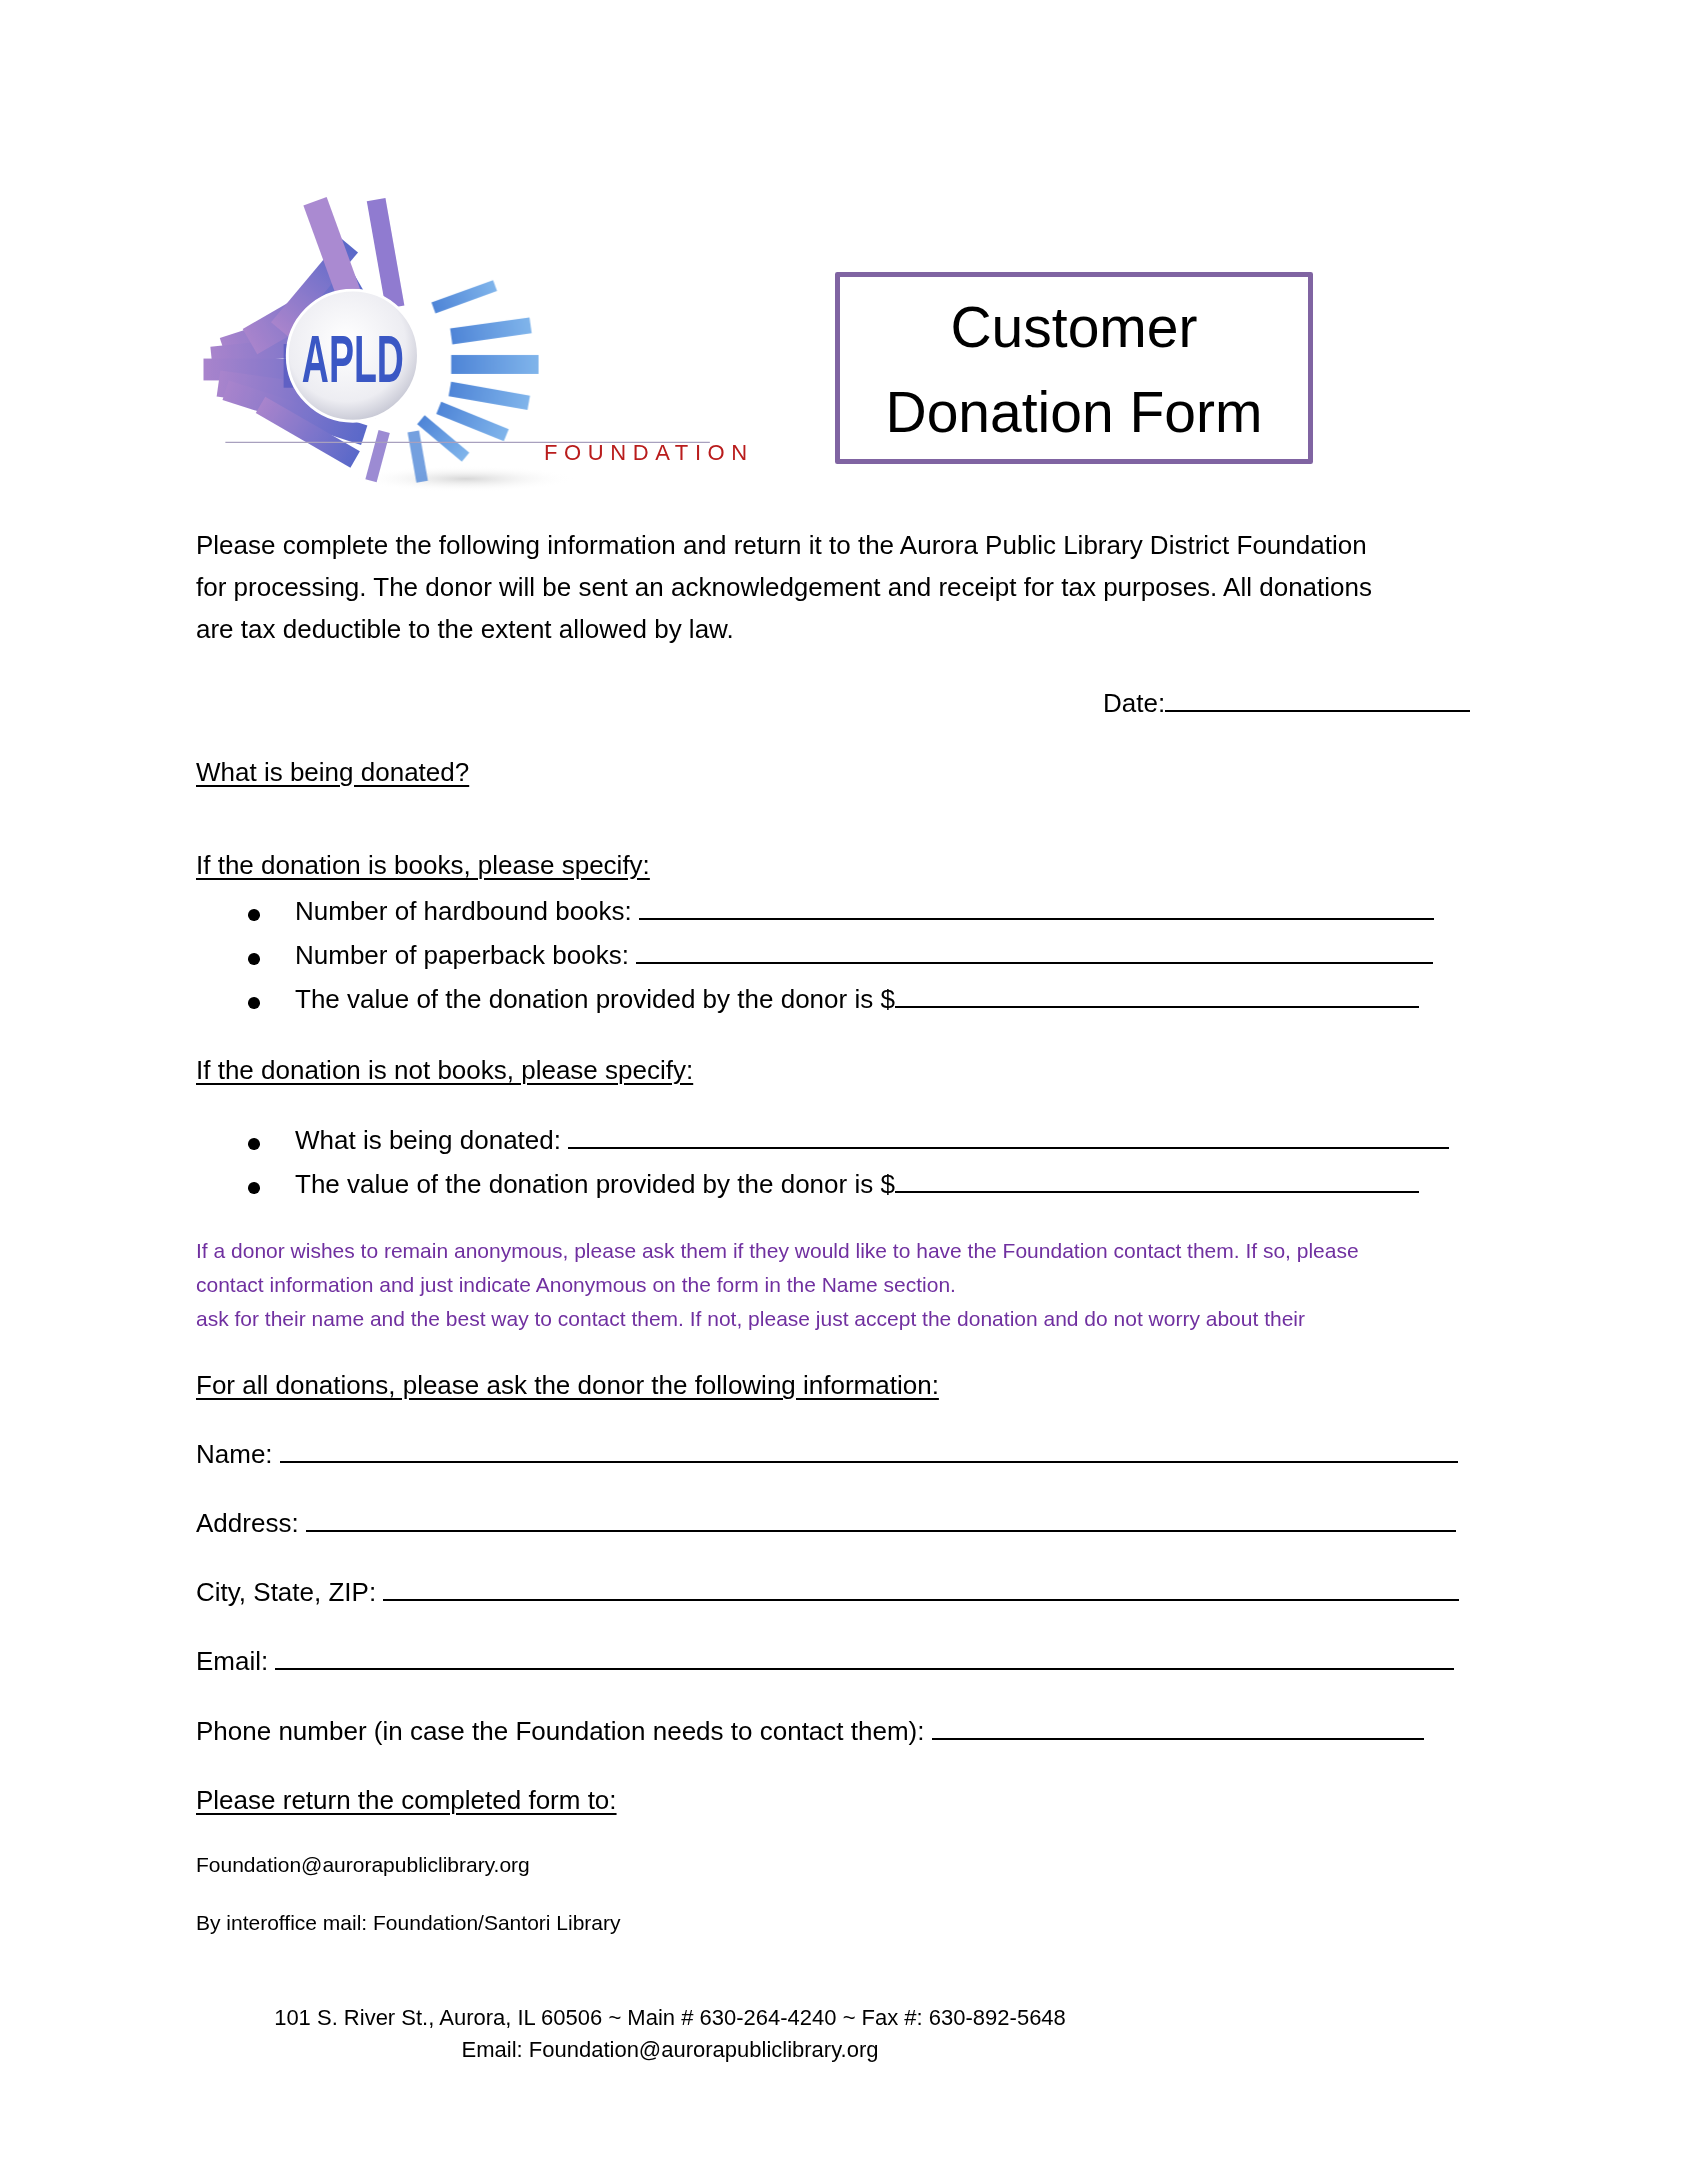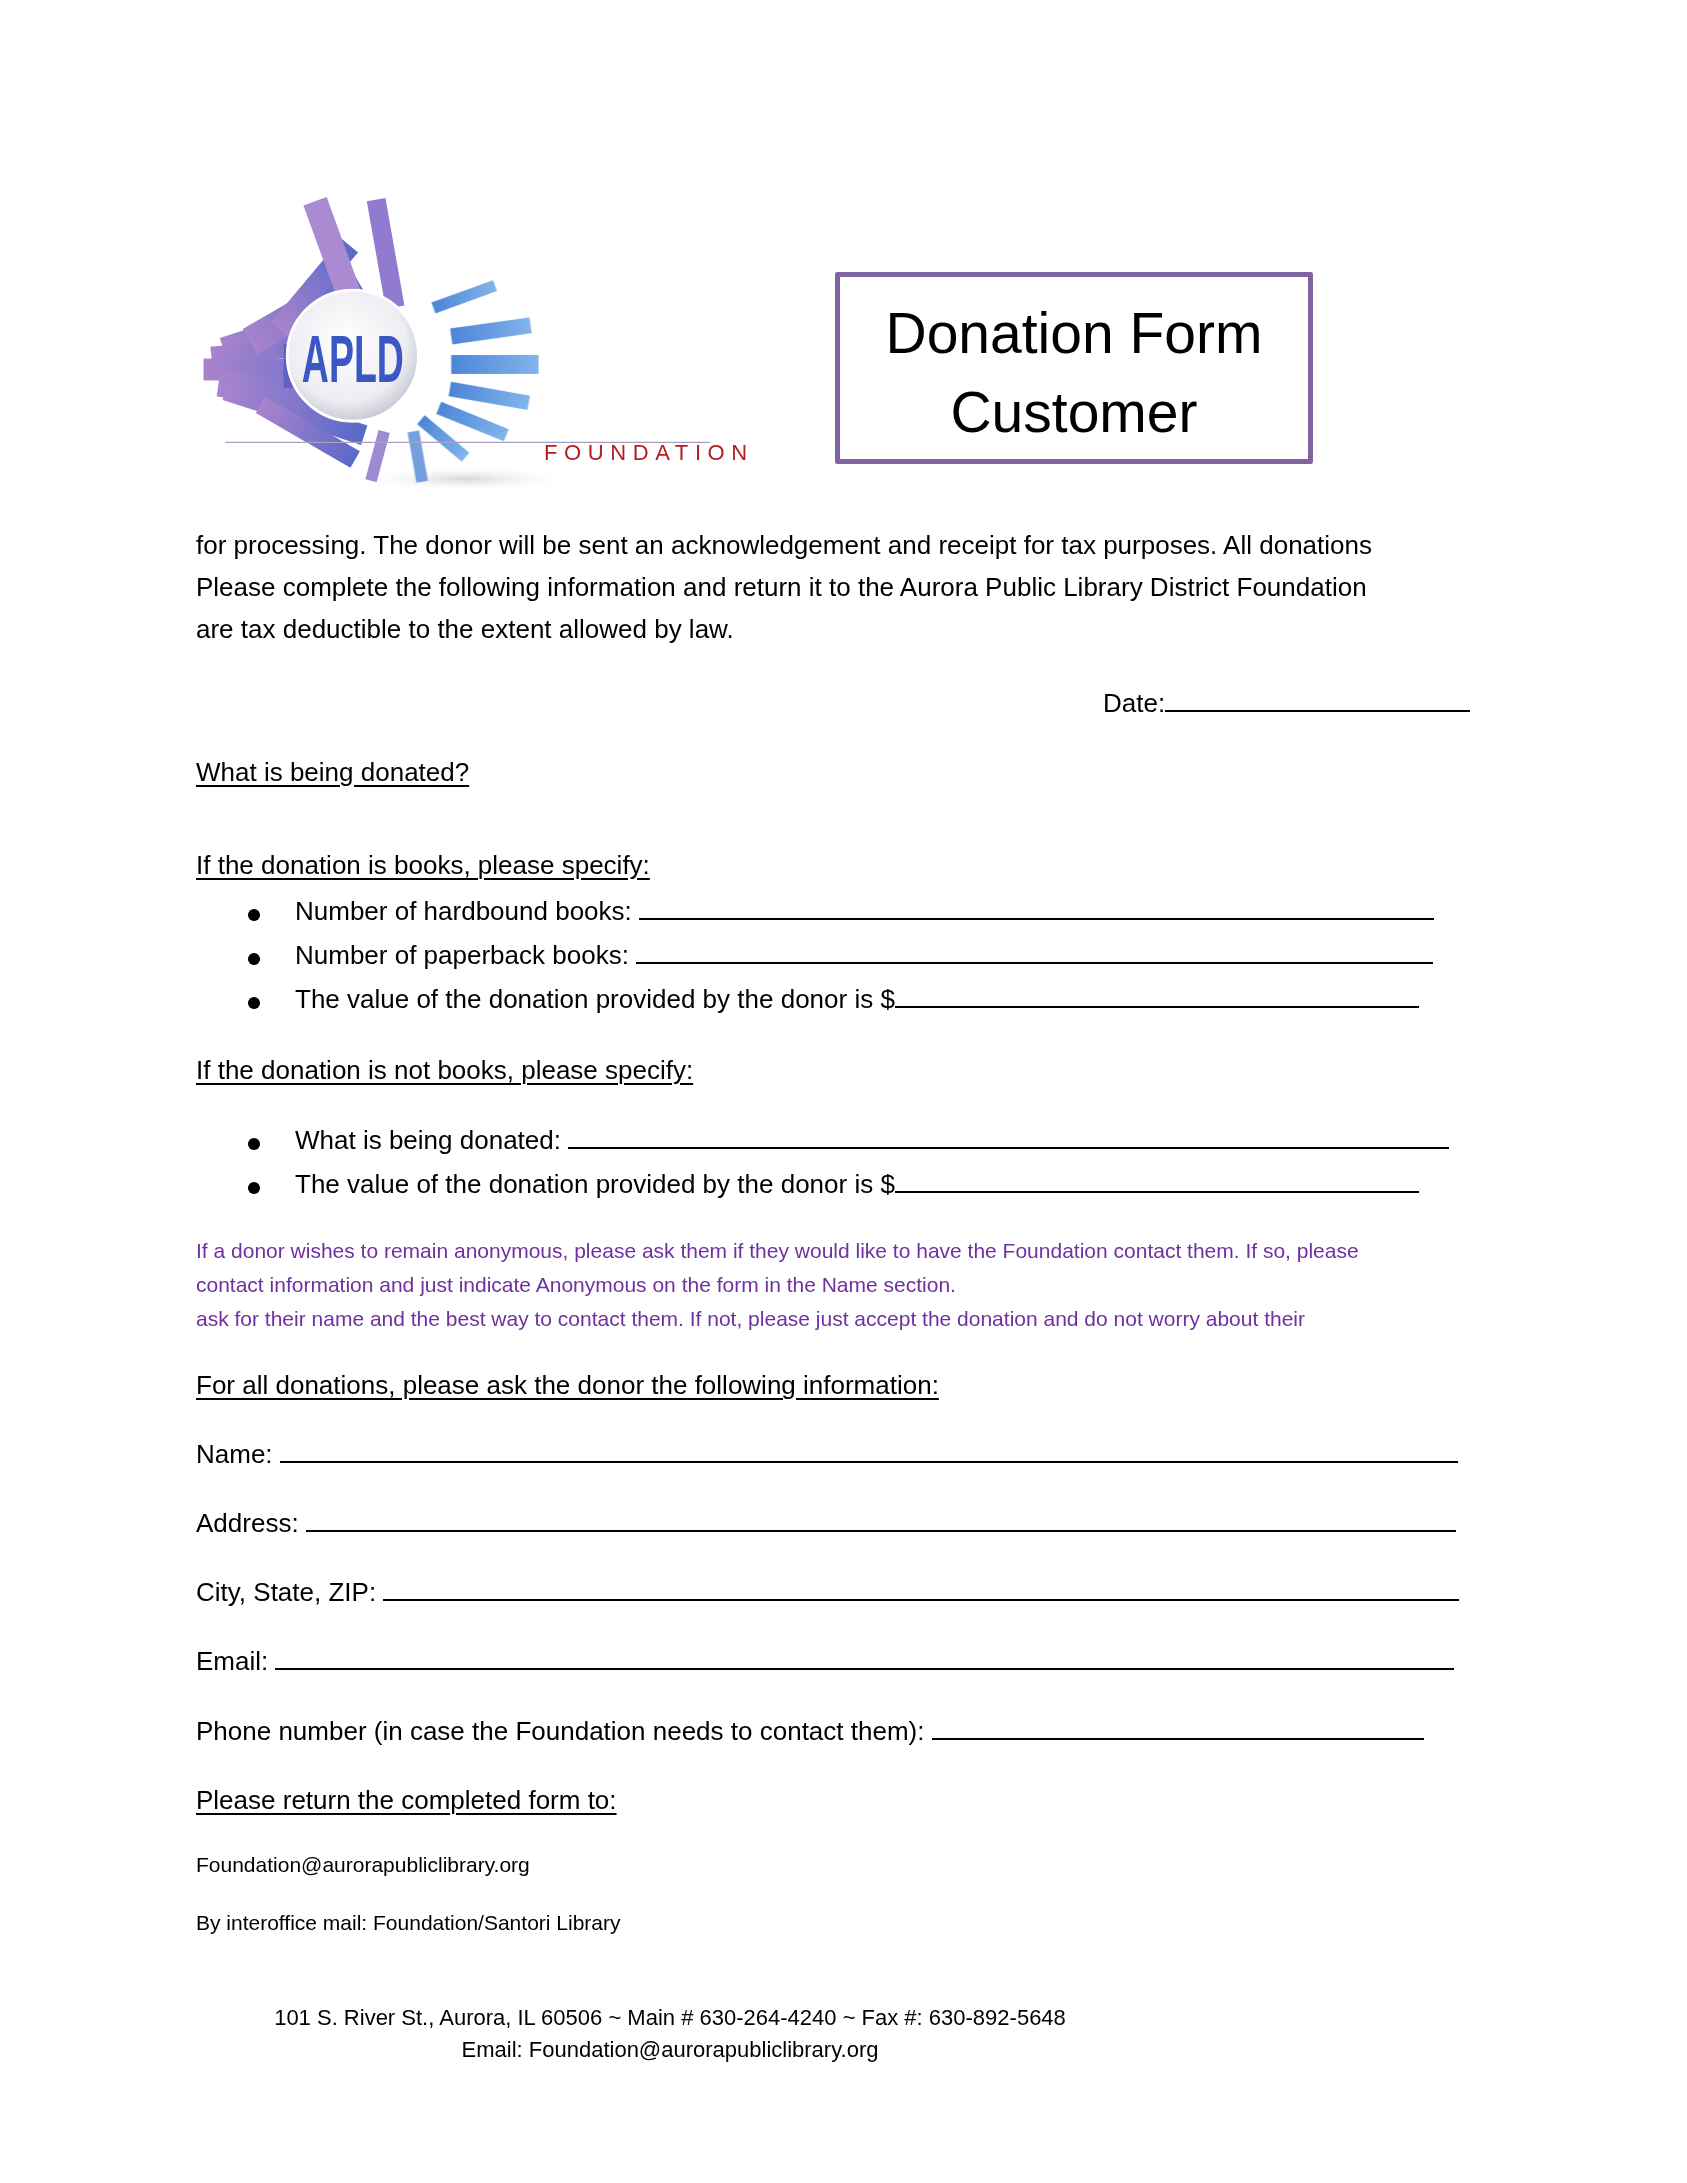--- a/index.html
+++ b/index.html
@@ -70,27 +70,27 @@
     </g>
 
     <circle cx="215" cy="226" r="90" fill="url(#gc)" stroke="#ffffff" stroke-width="4"></circle>
     <text x="215" y="262" text-anchor="middle" font-family="Liberation Sans, sans-serif" font-weight="bold" font-size="92" fill="#3A57C4" textLength="140" lengthAdjust="spacingAndGlyphs">APLD</text>
     <line x1="40" y1="345" x2="705" y2="345" stroke="#A8A0BE" stroke-width="2"></line>
   </svg>
   <div class="abs" style="left:348px; top:249px; font-weight:normal; font-size:22px; letter-spacing:6.6px; color:#b91c1c;">FOUNDATION</div>
 </div>
 
 <div class="title-box">
+  <span class="title-line" style="margin-top:22px;">Customer</span>
   <span class="title-line" style="margin-top:28px;">Donation Form</span>
-  <span class="title-line" style="margin-top:22px;">Customer</span>
 </div>
 
 <div class="abs body-text" style="left:196px; top:524px;">
+  <div>Please complete the following information and return it to the Aurora Public Library District Foundation</div>
   <div>for processing. The donor will be sent an acknowledgement and receipt for tax purposes. All donations</div>
-  <div>Please complete the following information and return it to the Aurora Public Library District Foundation</div>
   <div>are tax deductible to the extent allowed by law.</div>
 </div>
 
 <div class="abs body-text" style="left:1103px; top:682px;">
   <span>Date:</span><span class="blank" style="width:305px;"></span>
 </div>
 
 <div class="abs body-text b u" style="left:196px; top:751px;">What is being donated?</div>
 
 <div class="abs body-text u" style="left:196px; top:820px;margin-top:24px;">If the donation is books, please specify:</div>

